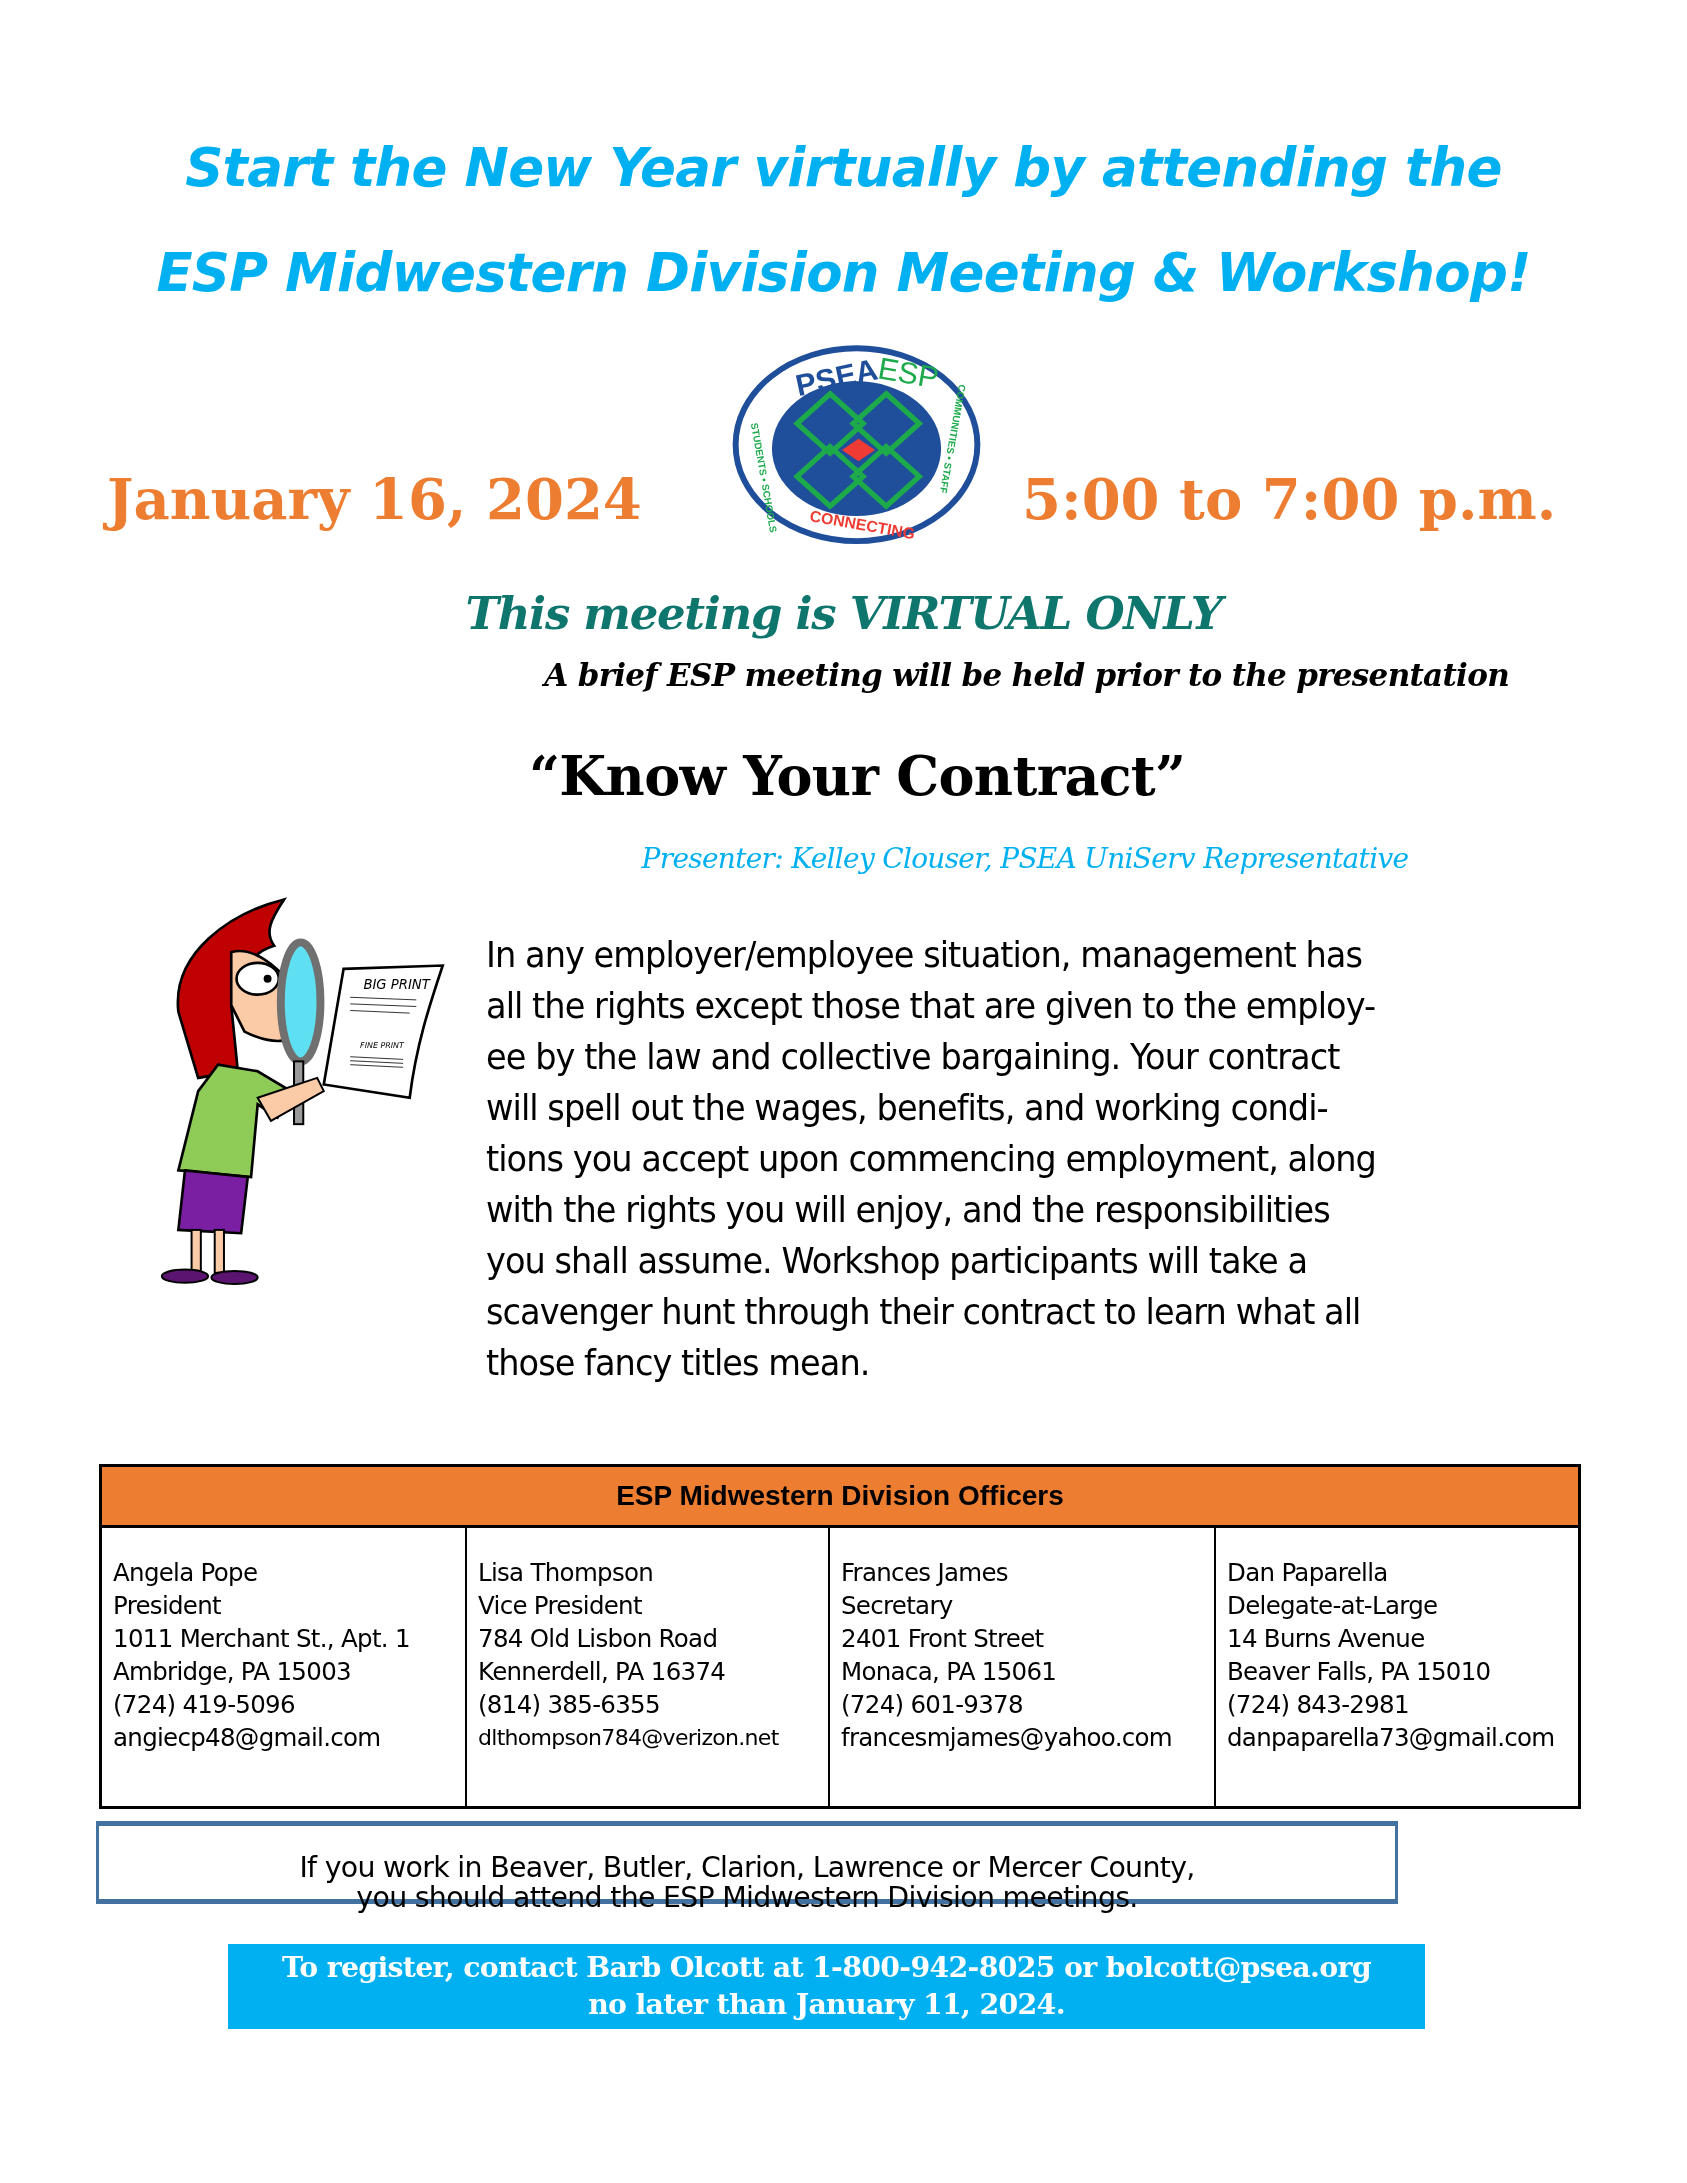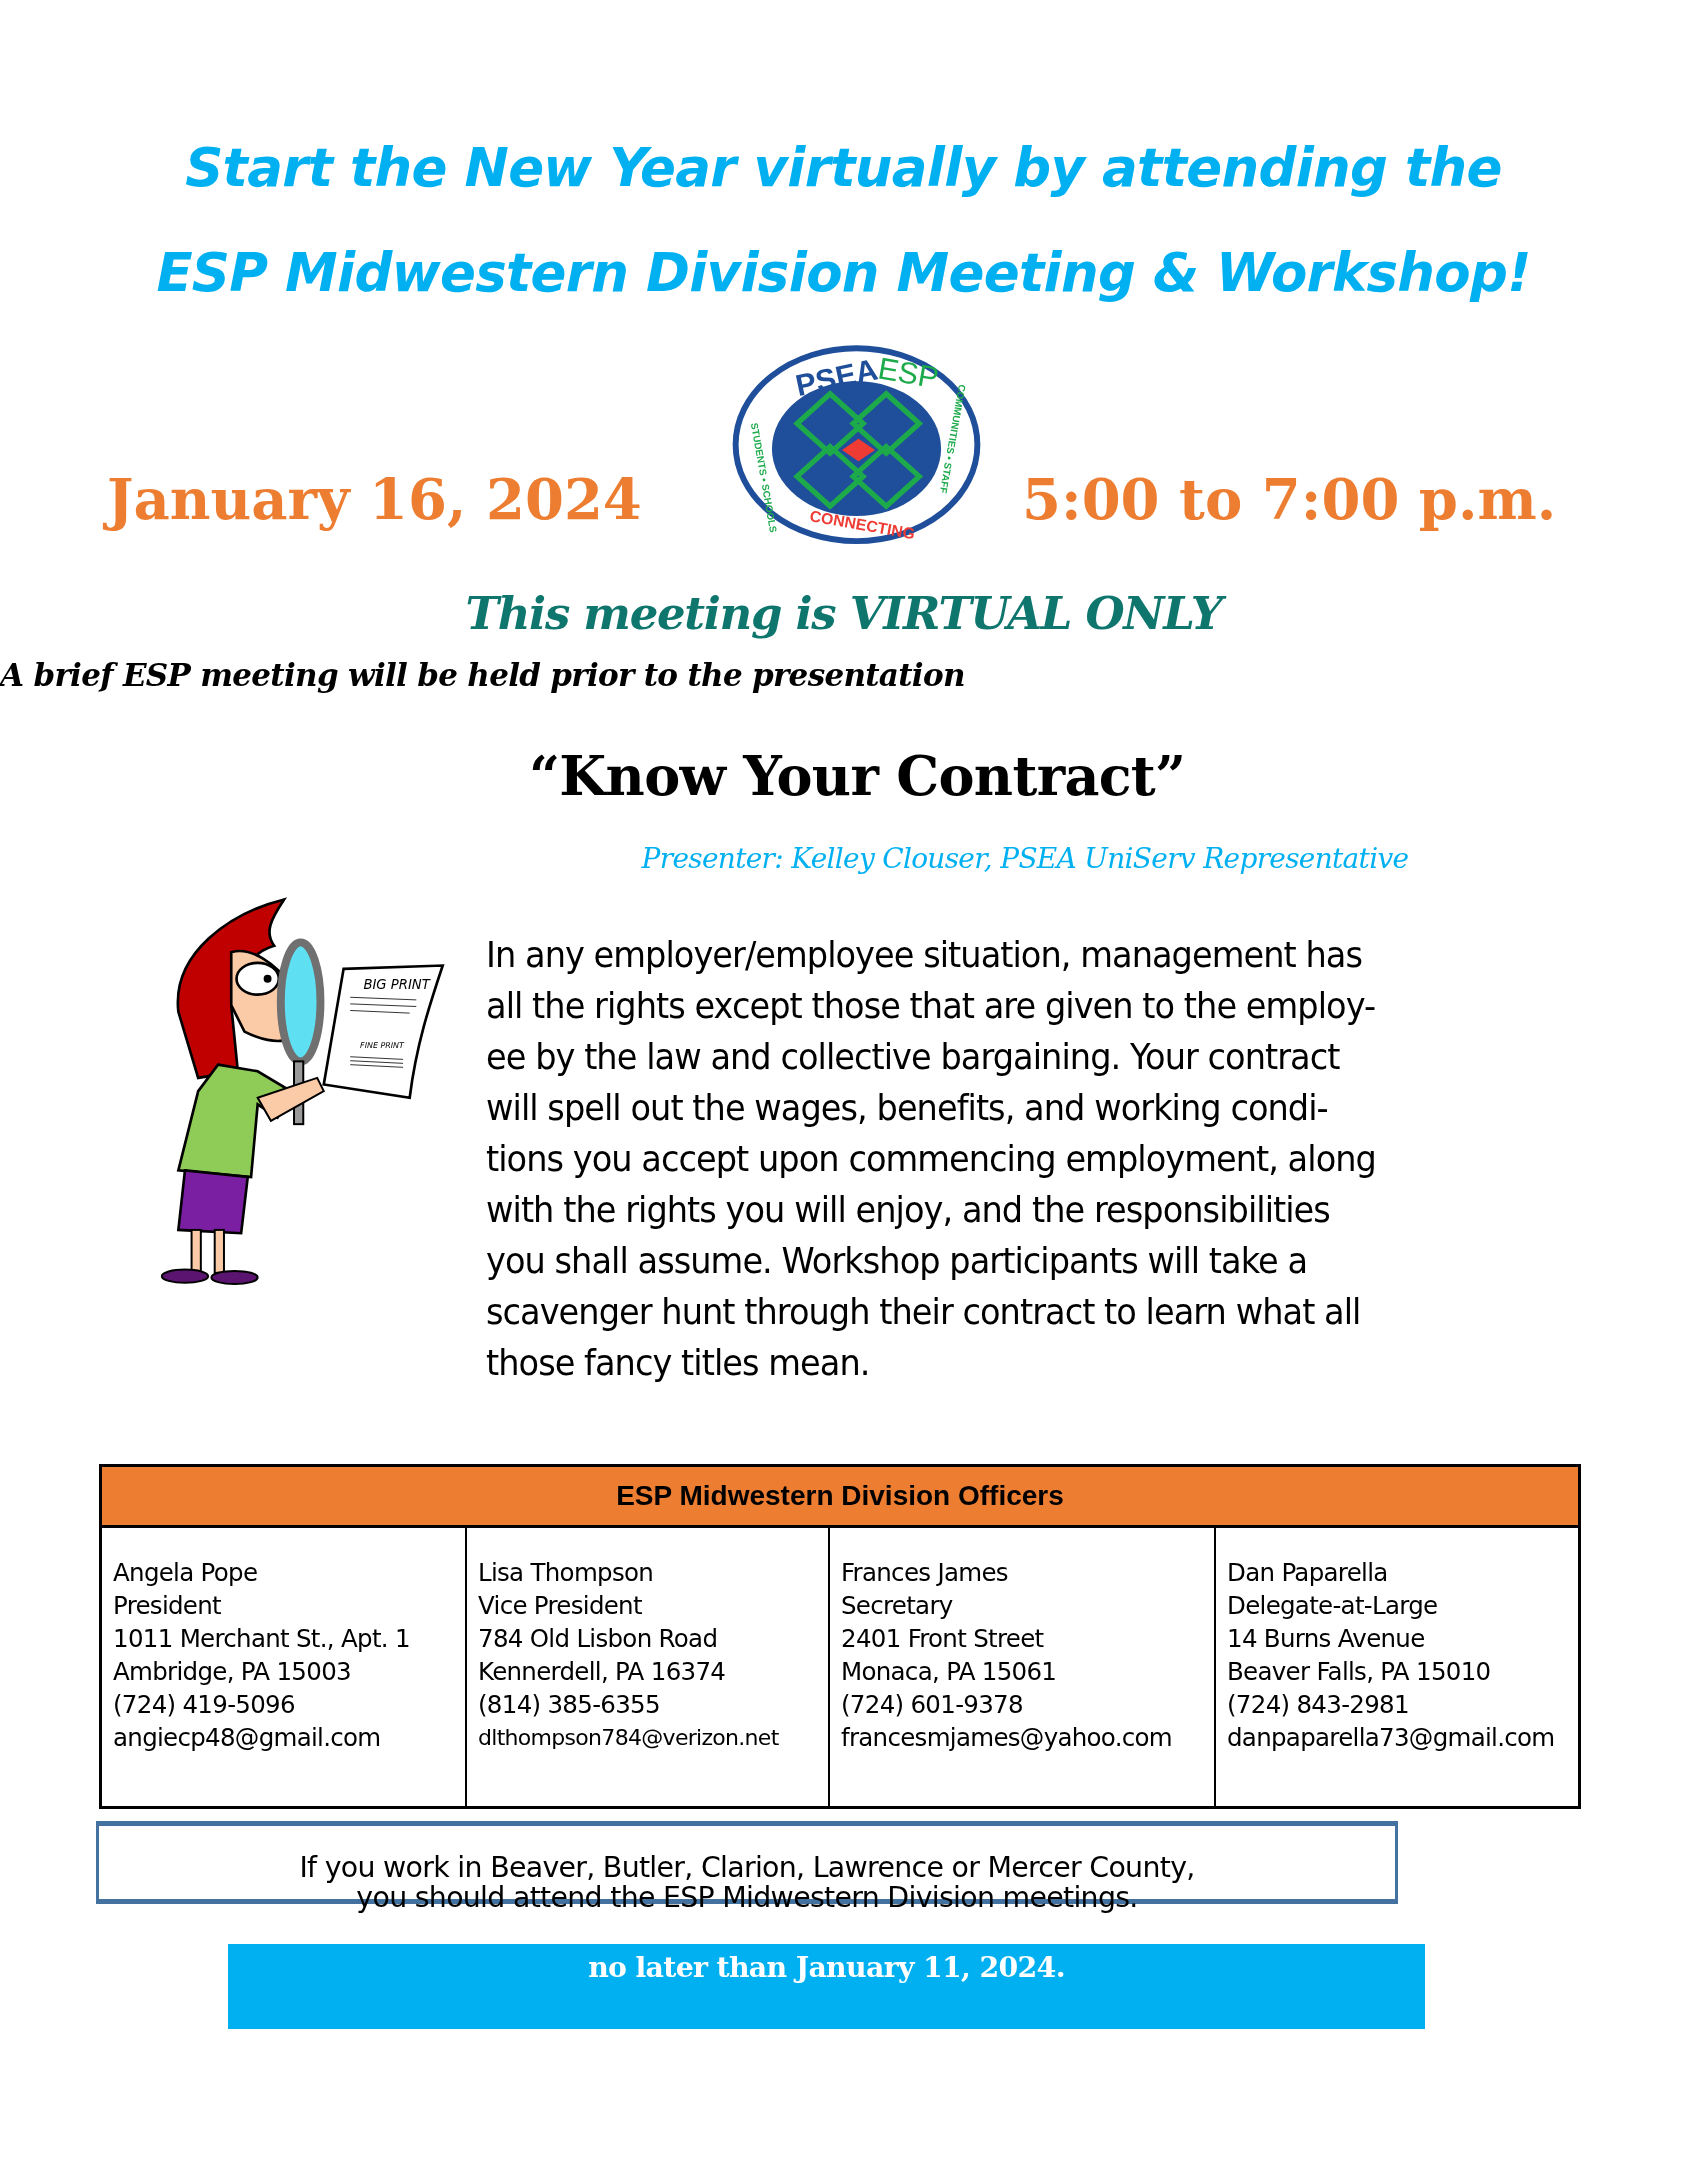--- a/index.html
+++ b/index.html
@@ -6,21 +6,21 @@
   body { width:1687px; height:2183px; position:relative; overflow:hidden; font-family:"Liberation Sans", sans-serif; color:#000; }
   .abs { position:absolute; }
   .headline { left:0; width:1687px; text-align:center; color:#00B0F0; font-family:"DejaVu Sans", sans-serif; font-weight:bold; font-style:italic; font-size:54px; letter-spacing:-0.7px; transform:scaleX(0.98); }
   .hl1 { top:136px; }
   .hl2 { top:241px; }
   .orange-big { color:#ED7D31; font-family:"DejaVu Serif", serif; font-weight:bold; font-size:56px; top:466px; white-space:nowrap; }
   .date { left:107px; }
   .time { left:1022px; }
   .logo { left:731px; top:344px; width:251px; height:202px; }
   .virtual { left:0; width:1687px; top:587px; text-align:center; color:#0f766e; font-family:"DejaVu Serif", serif; font-weight:bold; font-style:italic; font-size:45px; letter-spacing:-1.3px; }
-  .brief { left:0; width:1509px; top:657px; text-align:left; color:#000; font-family:"DejaVu Serif", serif; font-weight:bold; font-style:italic; font-size:31px; letter-spacing:-0.7px; }
+  .brief { left:0; width:1509px; top:657px; text-align:right; color:#000; font-family:"DejaVu Serif", serif; font-weight:bold; font-style:italic; font-size:31px; letter-spacing:-0.7px; }
   .kyc { left:529px; width:992px; top:744px; font-family:"DejaVu Serif", serif; font-weight:bold; font-size:54px; letter-spacing:-0.7px; }
   .presenter { left:529px; width:992px; top:842px; text-align:center; color:#00B0F0; font-family:"DejaVu Serif", serif; font-weight:normal; font-style:italic; font-size:28px; letter-spacing:-0.7px; }
   .illus { left:99px; top:873px; width:357px; height:423px; }
   .body-text { left:486px; top:930px; width:1105px; font-family:"DejaVu Sans", sans-serif; font-size:35px; line-height:51px; letter-spacing:-1px; transform:scaleX(0.96); transform-origin:left top; }
   .body-text div { white-space:nowrap; }
   
   .officers { left:99px; top:1464px; width:1482px; border:3.3px solid #000; box-sizing:border-box; }
   .officers-head { background:#ED7D31; height:58px; border-bottom:3.3px solid #000; text-align:center; line-height:58px; font-family:"Liberation Sans", sans-serif; font-weight:bold; font-size:28px; }
   .officers-cols { display:flex; height:278px; }
   .officer { box-sizing:border-box; padding:28px 0 0 11px; font-family:"DejaVu Sans", sans-serif; font-size:24.5px; line-height:33px; letter-spacing:-0.7px; border-right:2.6px solid #000; white-space:nowrap; }
@@ -152,15 +152,16 @@
     </div>
   </div>
 </div>
 
 <div class="abs county">
   <div>If you work in Beaver, Butler, Clarion, Lawrence or Mercer County,</div>
   <div>you should attend the ESP Midwestern Division meetings.</div>
 </div>
 
 <div class="abs register">
+  <div>To register, contact Barb Olcott at 1-800-942-8025 or bolcott@psea.org</div>
   <div>no later than January 11, 2024.</div>
 </div>
 
 
 </body></html>

